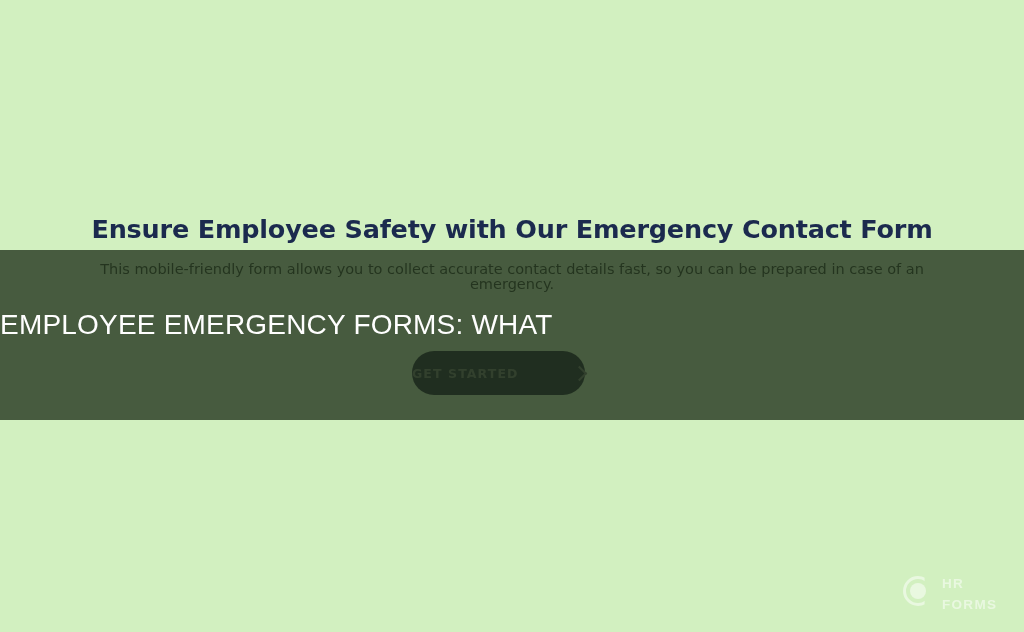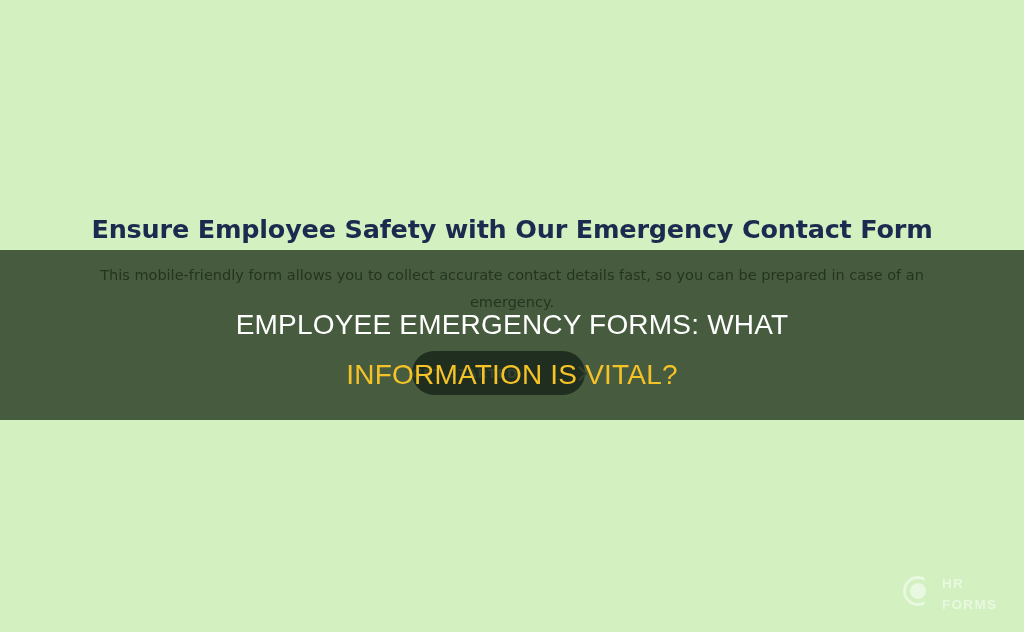--- a/index.html
+++ b/index.html
@@ -48,21 +48,21 @@
 
   .hero-sub {
     position: absolute;
     left: 50%;
     transform: translateX(-50%);
     top: 262px;
     width: 830px;
     text-align: center;
     font-family: "DejaVu Sans", sans-serif;
     font-size: 14.5px;
-    line-height: 27px;
+    line-height: 15px;
     color: #243024;
   }
 
   .hero-cta {
     position: absolute;
     left: 412px;
     top: 351px;
     width: 173px;
     height: 44px;
     border-radius: 26px;
@@ -102,21 +102,20 @@
     background: rgba(36, 54, 30, 0.80);
     pointer-events: none;
   }
 
   
   .overlay-text {
     position: absolute;
     left: 0;
     top: 300px;
     width: 1024px;
-    text-align: center;
     font-family: "Liberation Sans", sans-serif;
     font-size: 28px;
     line-height: 50px;
     letter-spacing: 0.2px;
     white-space: nowrap;
   }
   .overlay-line-1 { color: #ffffff; display: block; }
   .overlay-line-2 { color: #f5c328; display: block; }
 
   
@@ -181,21 +180,20 @@
       <span class="cta-label">GET STARTED</span>
       <span class="cta-chevron"></span>
     </button>
 
   </div>
 
   <div class="overlay-band"></div>
 
   <div class="overlay-text">
     <span class="overlay-line-1">EMPLOYEE EMERGENCY FORMS: WHAT</span>
-    <span class="overlay-line-2">INFORMATION IS VITAL?</span>
   </div>
 
   <div class="watermark">
     <span class="wm-mark">
       <span class="wm-ring"></span>
       <span class="wm-dot"></span>
     </span>
     <span class="wm-words">
       <span>HR</span>
       <span>FORMS</span>

